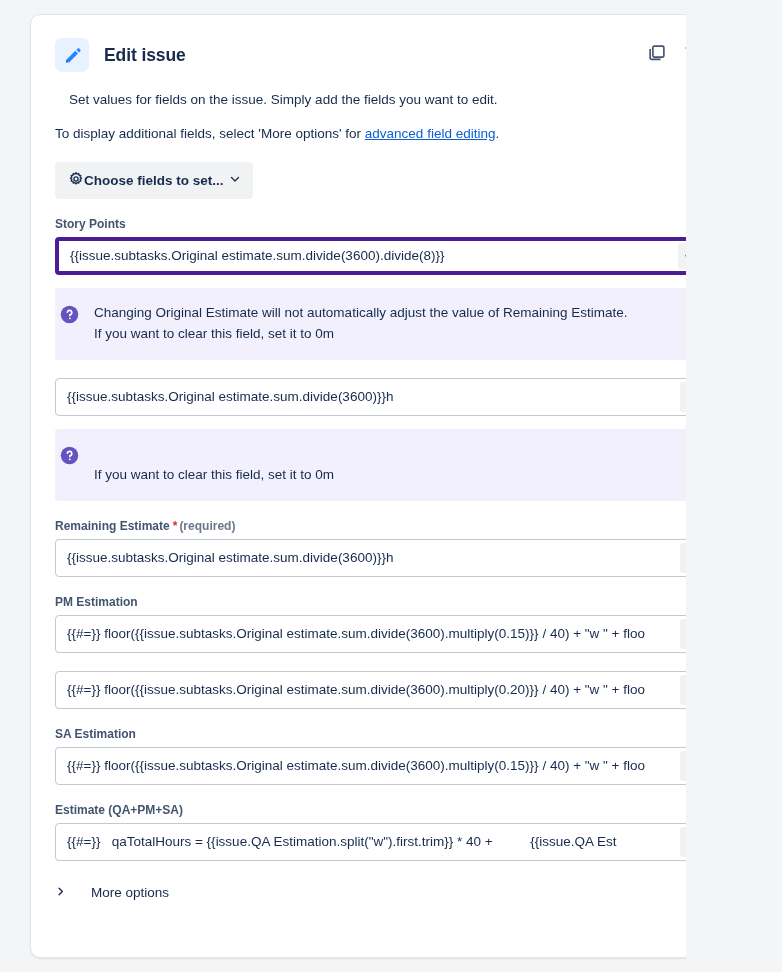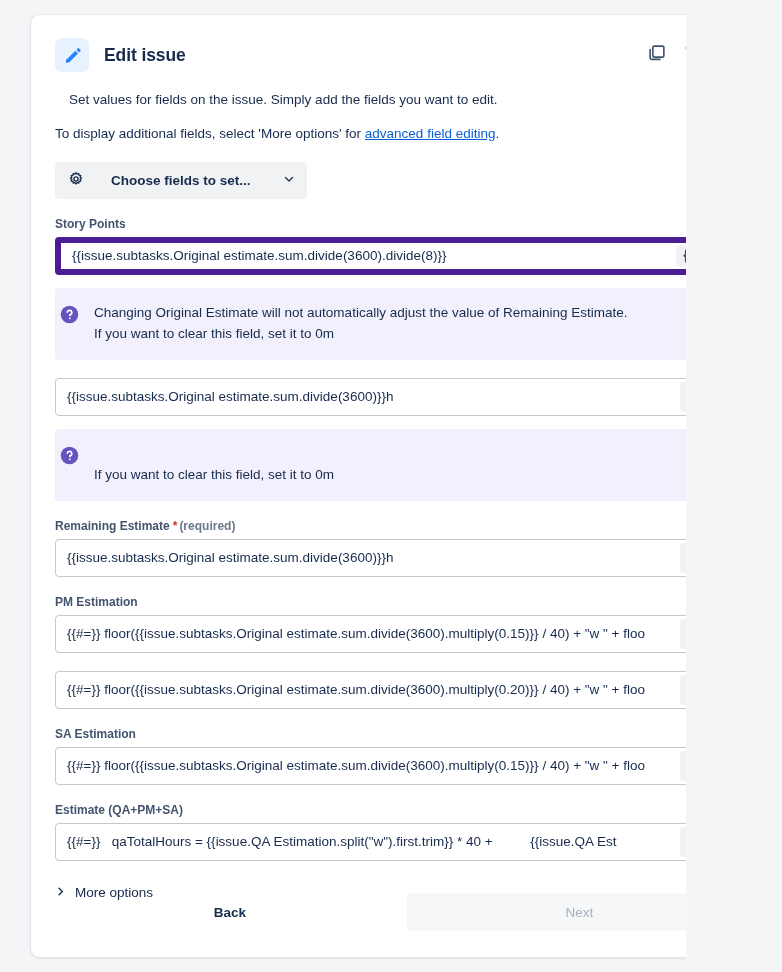--- a/index.html
+++ b/index.html
@@ -43,21 +43,21 @@
   
   .intro {
     font-size: 13.5px; color: #172b4d; margin-top: 17px; line-height: 1.45; margin-left: 14px;
   }
   .intro2 { font-size: 13.5px; color: #172b4d; margin-top: 14px; line-height: 1.45; }
   .intro2 a { color: #0b5fd4; }
 
   
   .choose {
     margin-top: 19px;
-    display: inline-flex; align-items: center; gap: 27px;
+    display: inline-flex; align-items: center; gap: 0;
     background: #f1f2f4; border: none; border-radius: 4px;
     padding: 9px 12px 9px 13px;
     font-size: 13.5px; font-weight: bold; color: #172b4d;
     cursor: pointer;
     font-family: "Liberation Sans", sans-serif;
   }
   .choose .caret { margin-left: 5px; }
 
   
   .field { margin-top: 18px; }
@@ -67,21 +67,21 @@
 
   .frow { display: flex; align-items: center; }
   .inwrap {
     position: relative; flex: none;
     width: 663px; height: 38px;
     border: 1px solid #c3c8d1; border-radius: 4px;
     background: #fff; display: flex; align-items: center;
     overflow: hidden;
   }
   .inwrap.focused {
-    border: 6px solid #4c1d95;
+    border: 4px solid #4c1d95;
   }
   .intext {
     flex: 1 1 auto; min-width: 0;
     padding: 0 10px 0 11px;
     font-size: 13.5px; color: #172b4d;
     white-space: pre; overflow: hidden; text-overflow: clip;
     line-height: 36px;
     font-family: "Liberation Sans", sans-serif;
     cursor: text;
   }
@@ -107,21 +107,21 @@
     background: #f2f0fd; border-radius: 3px;
     padding: 15px 16px 16px 4px;
     display: flex; gap: 14px; align-items: flex-start;
     width: 663px;
   }
   .banner .bicon { flex: none; margin-top: 1px; }
   .banner .btxt { font-size: 13.5px; color: #172b4d; line-height: 1.52; }
 
   
   .more {
-    margin-top: 24px; display: inline-flex; align-items: center; gap: 9px;
+    margin-top: 24px; display: inline-flex; align-items: center; gap: 25px;
     font-size: 13.5px; color: #172b4d; cursor: pointer;
   }
 
   
   .footer {
     position: absolute; left: 24px; right: 24px; bottom: 26px;
     display: flex; align-items: center;
   }
   .btn-back {
     flex: none; width: 350px; height: 38px;
@@ -320,19 +320,15 @@
     <div class="more">
       <span>
         <svg width="11" height="11" viewBox="0 0 24 24" fill="none" stroke="#172b4d" stroke-width="3" stroke-linecap="round" stroke-linejoin="round">
             <path d="M9 5 l7 7 -7 7"></path>
           </svg>
       </span>
       <span>More options</span>
     </div>
 
     
-    <div class="footer">
-      <button class="btn-back">Back</button>
-      <button class="btn-next">Next</button>
-    </div>
 
   </div>
 </div>
 
 </body></html>

